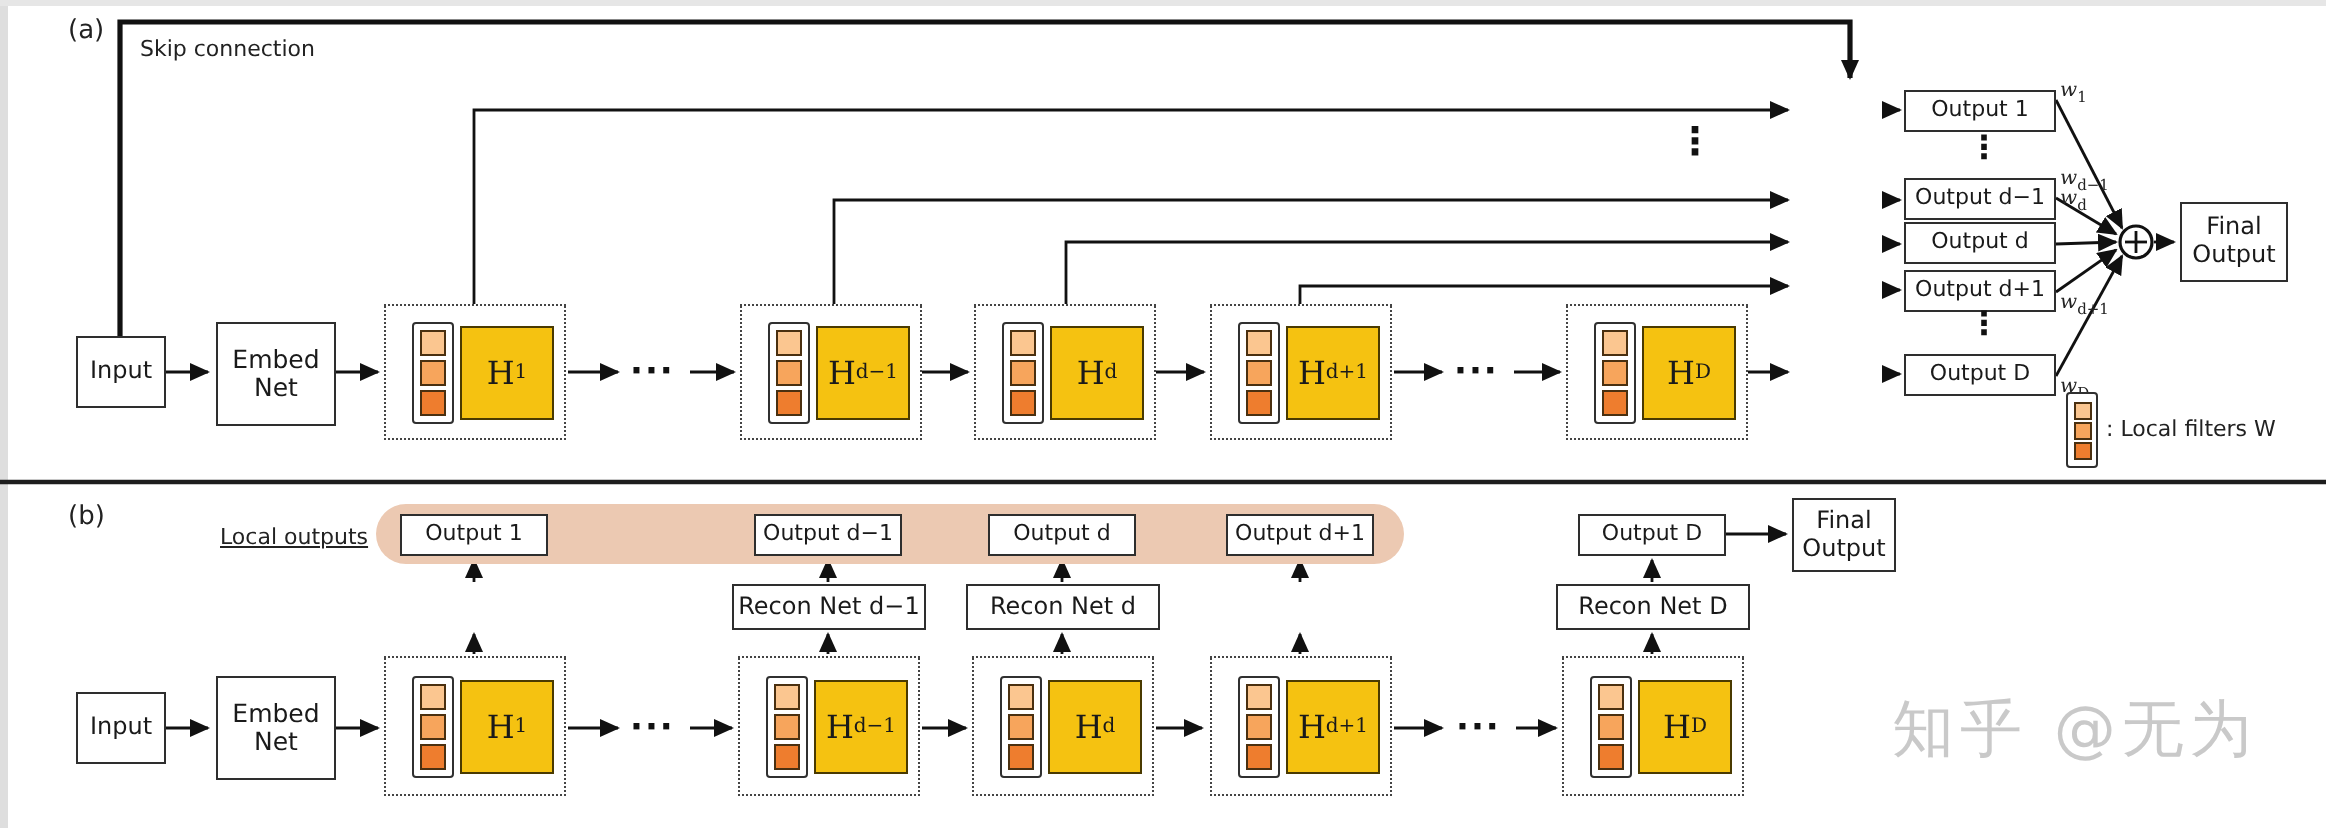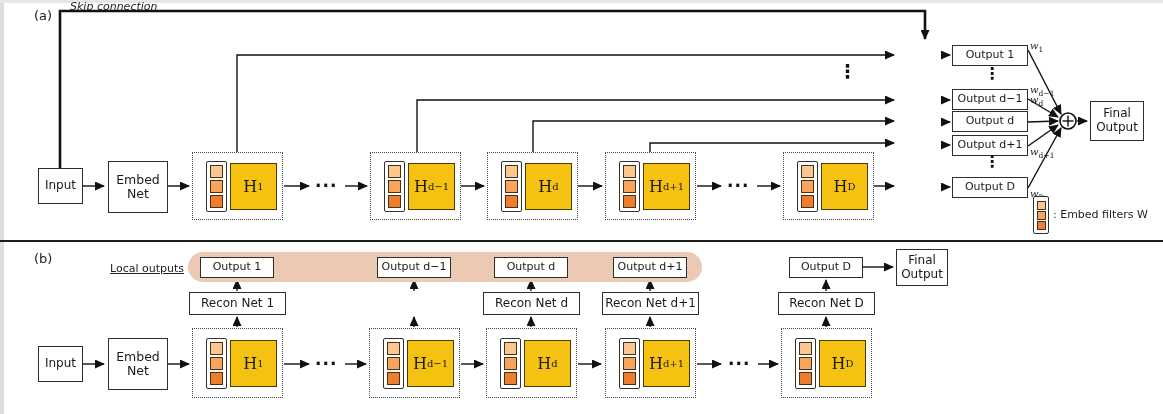--- a/index.html
+++ b/index.html
@@ -108,21 +108,21 @@
     <path class="ln" d="M531,327 V317" marker-end="url(#ah)"></path>
     <path class="ln" d="M531,291 V280" marker-end="url(#ah)"></path>
     <path class="ln" d="M650,327 V317" marker-end="url(#ah)"></path>
     <path class="ln" d="M650,291 V280" marker-end="url(#ah)"></path>
     <path class="ln" d="M826,327 V317" marker-end="url(#ah)"></path>
     <path class="ln" d="M826,291 V280" marker-end="url(#ah)"></path>
     <path class="ln" d="M863,267 H893" marker-end="url(#ah)"></path>
   </svg>
 
   <span class="panel-label" style="left:34px;top:8px;">(a)</span>
-  <span class="small-label" style="left:70px;top:0;font-style:italic;">Skip connection</span>
+  <span class="small-label" style="left:70px;top:18px;">Skip connection</span>
 
   <div class="box" style="left:38px;top:168px;width:45px;height:36px;font-size:12px;">
       <span>Input</span>
     </div>
   <div class="box" style="left:108px;top:161px;width:60px;height:52px;font-size:12.5px;">
       <span>Embed Net</span>
     </div>
 
   <div class="hblock" style="left:192px;top:152px;width:91px;height:68px;">
     <div class="fstack" style="top:8px;height:51px;">
@@ -217,21 +217,21 @@
 
   <div class="box" style="left:1090px;top:101px;width:54px;height:40px;font-size:12px;">
       <span>Final Output</span>
     </div>
 
   <div class="legend-stack">
     <div class="fcell fc0"></div>
     <div class="fcell fc1"></div>
     <div class="fcell fc2"></div>
   </div>
-  <span class="small-label" style="left:1053px;top:208px;">: Embed filters W</span>
+  <span class="small-label" style="left:1053px;top:208px;">: Local filters W</span>
 
   <span class="panel-label" style="left:34px;top:251px;">(b)</span>
   <div class="band"></div>
   <span class="small-label" style="left:110px;top:262px;text-decoration:underline;">Local outputs</span>
 
   <div class="box outbox" style="left:200px;top:257px;width:74px;height:21px;">
     <span>Output 1</span>
     </div>
   <div class="box outbox" style="left:377px;top:257px;width:74px;height:21px;">
     <span>Output d−1</span>
@@ -239,29 +239,26 @@
   <div class="box outbox" style="left:494px;top:257px;width:74px;height:21px;">
     <span>Output d</span>
     </div>
   <div class="box outbox" style="left:613px;top:257px;width:74px;height:21px;">
     <span>Output d+1</span>
     </div>
   <div class="box outbox" style="left:789px;top:257px;width:74px;height:21px;">
     <span>Output D</span>
     </div>
 
-  <div class="box reconbox-b" style="left:189px;top:292px;width:97px;height:23px;">
-    <span>Recon Net 1</span>
+  <div class="box reconbox-b" style="left:366px;top:292px;width:97px;height:23px;">
+    <span>Recon Net d−1</span>
     </div>
   <div class="box reconbox-b" style="left:483px;top:292px;width:97px;height:23px;">
     <span>Recon Net d</span>
     </div>
-  <div class="box reconbox-b" style="left:602px;top:292px;width:97px;height:23px;">
-    <span>Recon Net d+1</span>
-    </div>
   <div class="box reconbox-b" style="left:778px;top:292px;width:97px;height:23px;">
     <span>Recon Net D</span>
     </div>
 
   <div class="box" style="left:38px;top:346px;width:45px;height:36px;font-size:12px;">
       <span>Input</span>
     </div>
   <div class="box" style="left:108px;top:338px;width:60px;height:52px;font-size:12.5px;">
       <span>Embed Net</span>
     </div>
@@ -322,13 +319,14 @@
       </div>
   </div>
 
   <span class="hdots" style="left:315px;top:356px;">···</span>
   <span class="hdots" style="left:728px;top:356px;">···</span>
 
   <div class="box" style="left:896px;top:249px;width:52px;height:37px;font-size:12px;">
       <span>Final Output</span>
     </div>
 
+  <span class="watermark">知乎 @无为</span>
 </div>
 
 </body></html>

